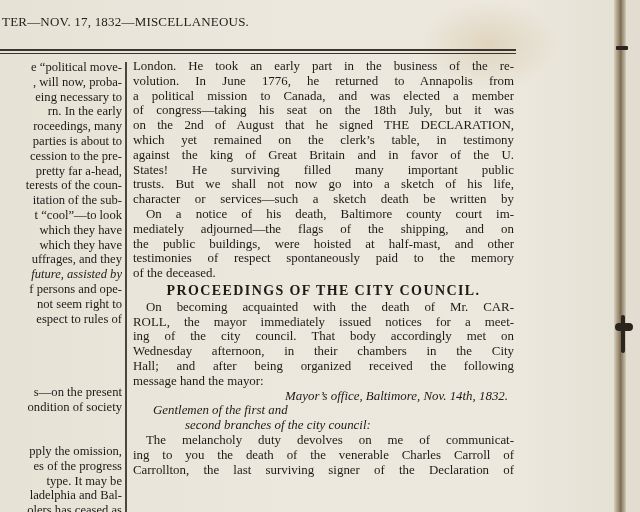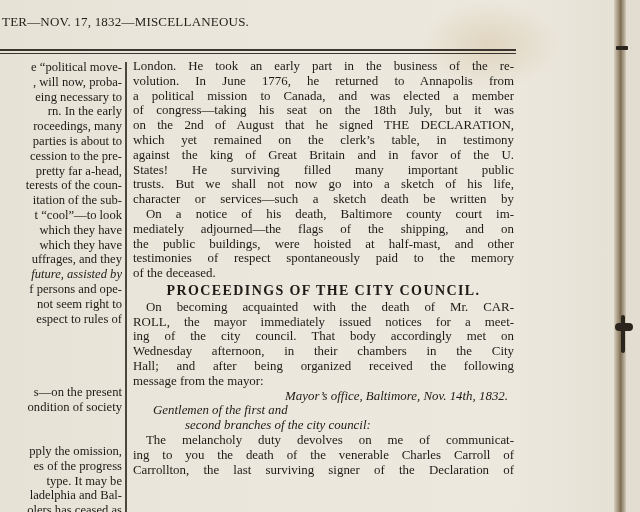--- a/index.html
+++ b/index.html
@@ -118,21 +118,21 @@
     <span class="line">testimonies of respect spontaneously paid to the memory</span>
     <span class="line last">of the deceased.</span>
   </div>
   <div class="section-head">PROCEEDINGS OF THE CITY COUNCIL.</div>
   <div>
     <span class="line indent">On becoming acquainted with the death of Mr. CAR-</span>
     <span class="line">ROLL, the mayor immediately issued notices for a meet-</span>
     <span class="line">ing of the city council.  That body accordingly met on</span>
     <span class="line">Wednesday afternoon, in their chambers in the City</span>
     <span class="line">Hall; and after being organized received the following</span>
-    <span class="line last">message from the mayor:</span>
+    <span class="line last">message hand the mayor:</span>
   </div>
   <div class="dateline">Mayor’s office, Baltimore, Nov. 14th, 1832.</div>
   <div class="salute">Gentlemen of the first and</div>
   <div class="salute2">second branches of the city council:</div>
   <div>
     <span class="line indent">The melancholy duty devolves on me of communicat-</span>
     <span class="line">ing to you the death of the venerable Charles Carroll of</span>
     <span class="line">Carrollton, the last surviving signer of the Declaration of</span>
   </div>
 </div>

